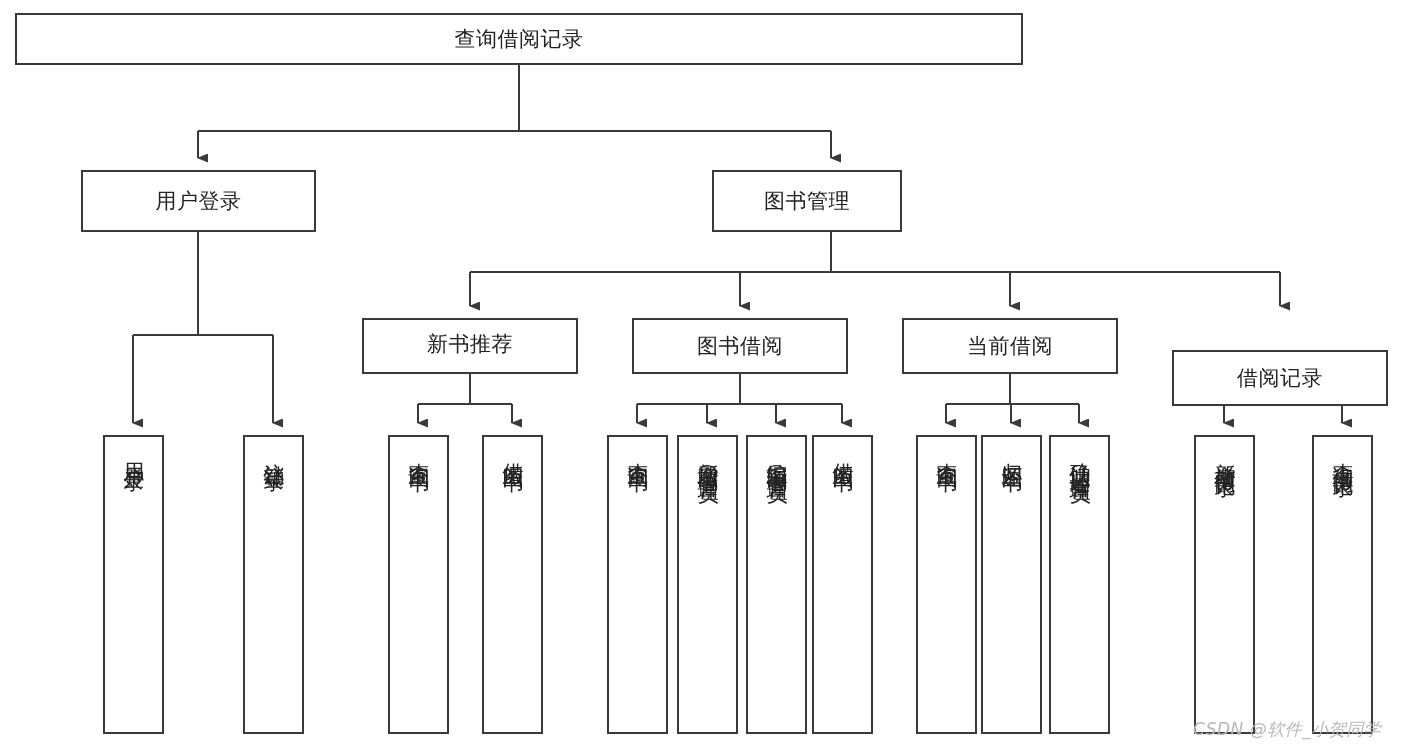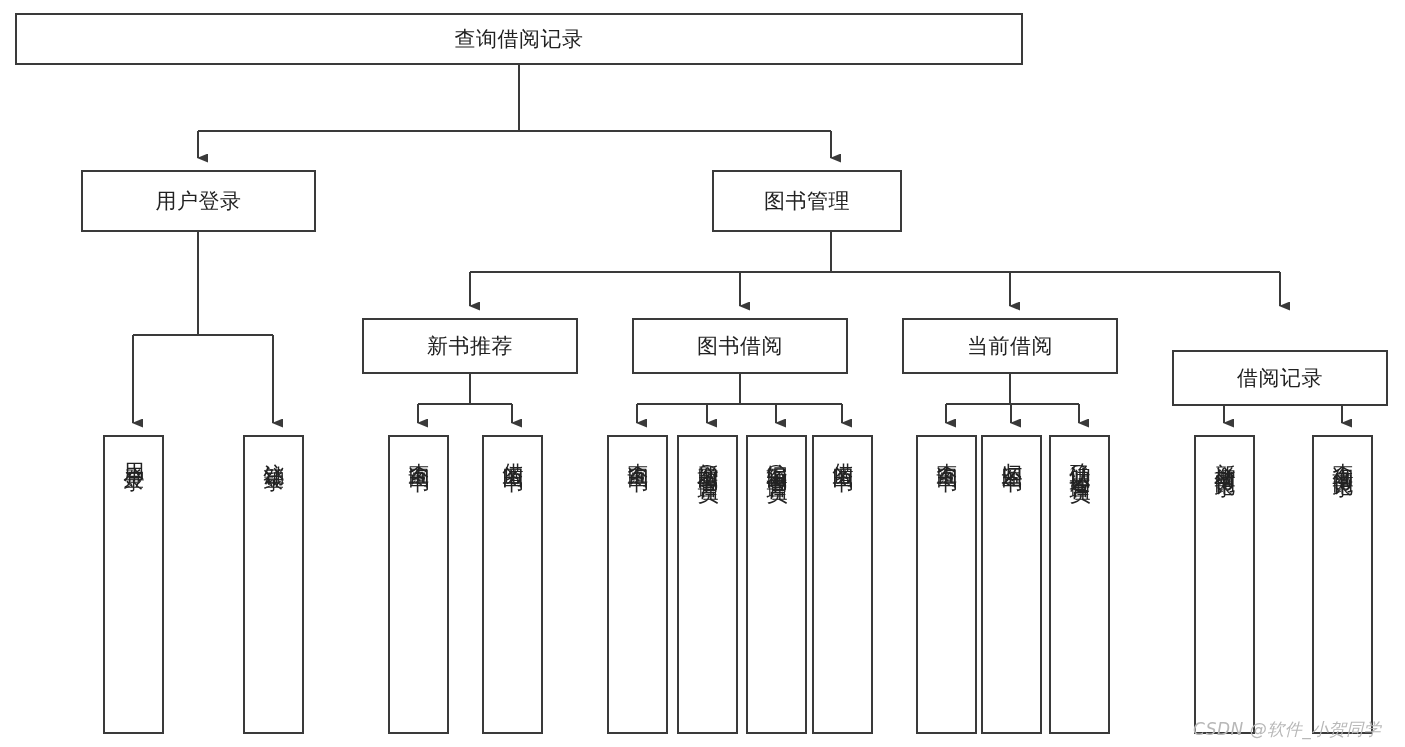--- a/index.html
+++ b/index.html
@@ -134,21 +134,21 @@
   </div>
 
   <div class="node h" style="left:81px; top:170px; width:235px; height:62px;">
     <span class="node-label">用户登录</span>
   </div>
 
   <div class="node h" style="left:712px; top:170px; width:190px; height:62px;">
     <span class="node-label">图书管理</span>
   </div>
 
-  <div class="node h" style="left:362px; top:318px; width:216px; height:56px;">
+  <div class="node h" style="left:362px; top:318px; width:216px; height:56px;font-family:Liberation Mono, monospace;">
     <span class="node-label">新书推荐</span>
   </div>
 
   <div class="node h" style="left:902px; top:318px; width:216px; height:56px;">
     <span class="node-label">当前借阅</span>
   </div>
 
   <div class="node h" style="left:632px; top:318px; width:216px; height:56px;">
     <span class="node-label">图书借阅</span>
   </div>

